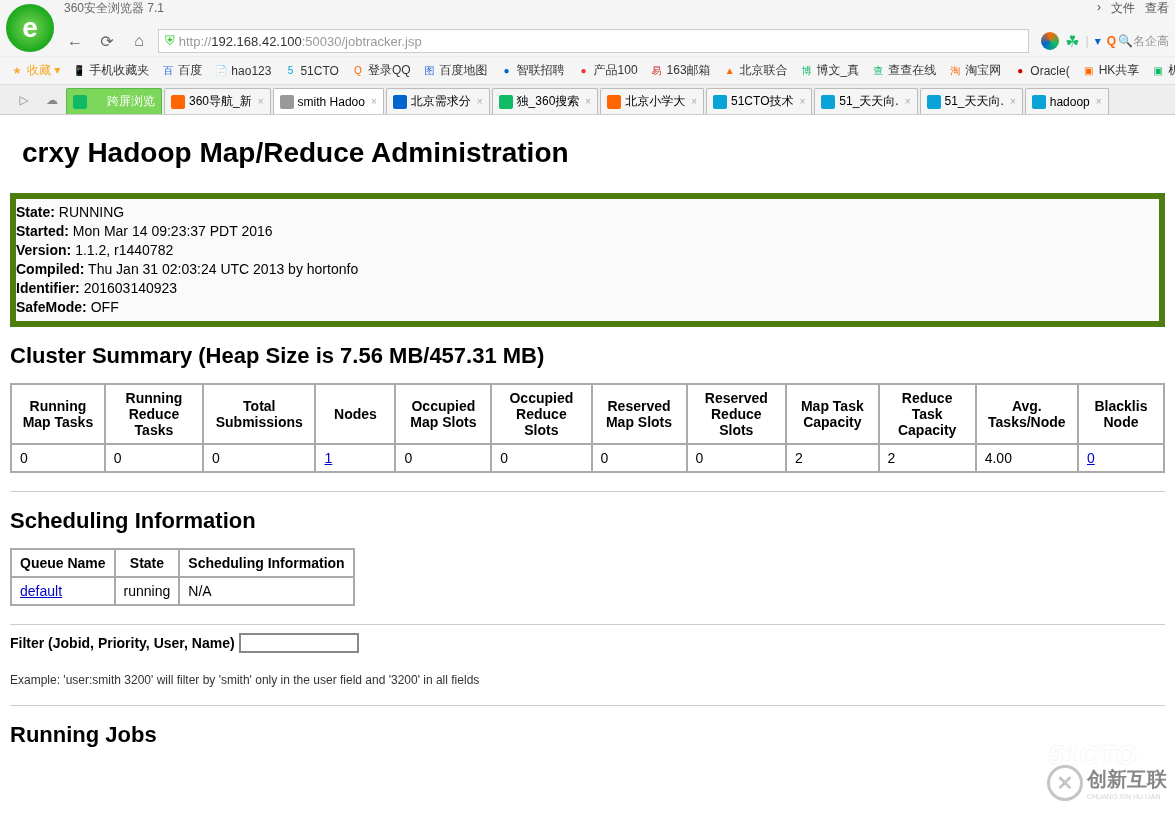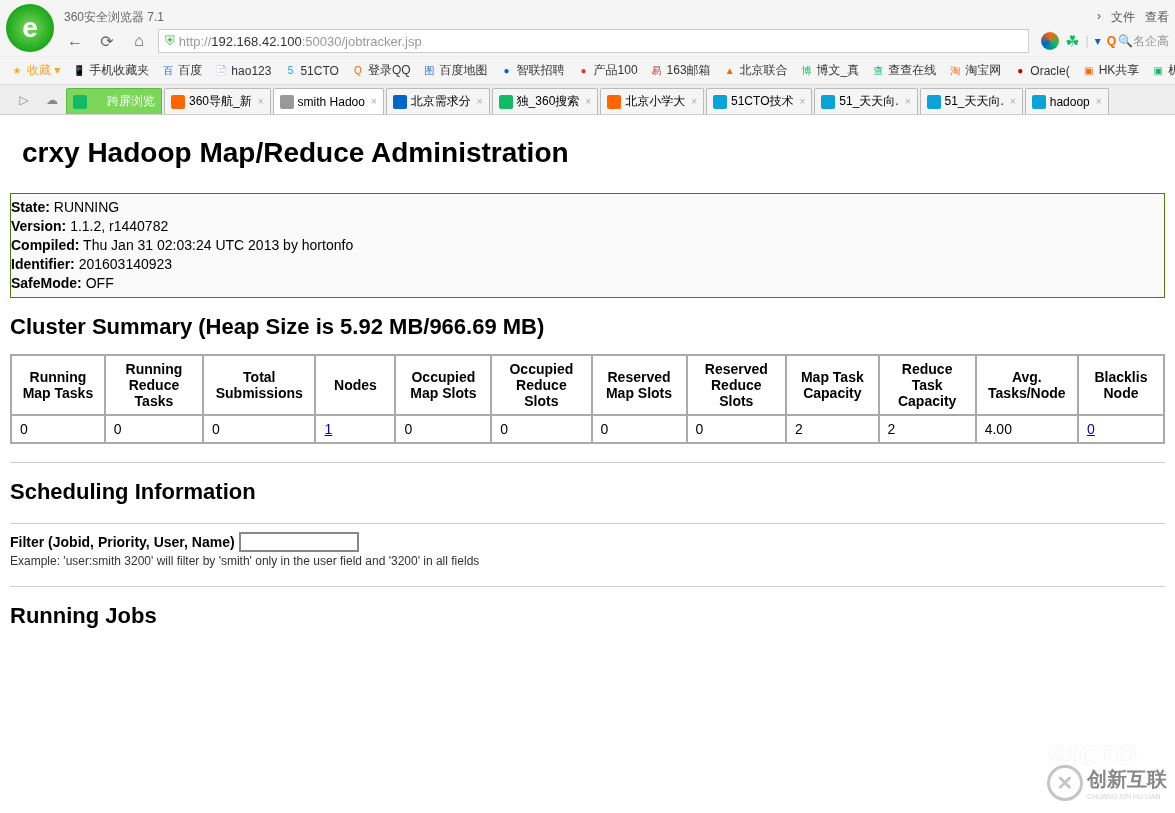--- a/index.html
+++ b/index.html
@@ -1,20 +1,20 @@
 <!DOCTYPE html>
 <html><head>
 <meta charset="utf-8">
 <style>
 * { margin: 0; padding: 0; box-sizing: border-box; }
 body { font-family: Arial, sans-serif; font-size: 12px; width: 1175px; height: 813px; overflow: hidden; background: #fff; }
 
 
 .browser-chrome { background: #f5f5f5; border-bottom: 1px solid #ccc; }
-.title-row { display: flex; align-items: flex-end; height: 26px; padding: 0 6px; font-size: 12px; color: #666; }
+.title-row { display: flex; align-items: flex-start; height: 26px; padding: 0 6px; font-size: 12px; color: #666; }
 .title-row .logo-area { width: 58px; }
 .title-row .title-text { flex: 1; }
 .title-row .right-menu { display: flex; gap: 10px; color: #555; }
 
 .logo-360 { position: absolute; top: 4px; left: 6px; width: 48px; height: 48px; border-radius: 50%; background: radial-gradient(circle, #7bd65a 0%, #1aa81a 70%); display: flex; align-items: center; justify-content: center; }
 .logo-360 span { color: #fff; font-size: 28px; font-weight: bold; font-family: 'Segoe UI', sans-serif; }
 
 .nav-row { display: flex; align-items: center; height: 30px; padding-left: 62px; gap: 6px; }
 .nav-btn { width: 26px; height: 26px; display: flex; align-items: center; justify-content: center; color: #666; font-size: 16px; cursor: pointer; }
 .url-bar { flex: 1; height: 24px; border: 1px solid #ccc; background: #fff; display: flex; align-items: center; padding: 0 6px; font-size: 13px; color: #999; margin-right: 6px; }
@@ -35,33 +35,33 @@
 .tool-btn { width: 28px; height: 28px; display: flex; align-items: center; justify-content: center; color: #888; }
 .tab { height: 26px; padding: 0 6px; display: flex; align-items: center; gap: 4px; font-size: 12px; border: 1px solid #bbb; border-bottom: none; background: #f5f5f5; border-radius: 2px 2px 0 0; margin-right: 2px; cursor: pointer; max-width: 115px; overflow: hidden; white-space: nowrap; }
 .tab.active { background: #fff; }
 .tab.green { background: #7bd65a; color: #fff; border-color: #5cb84a; gap: 20px; }
 .tab .x { color: #aaa; font-size: 10px; margin-left: 2px; }
 .tab-ico { width: 14px; height: 14px; }
 
 
 .page { padding: 6px 10px; font-family: Arial, sans-serif; }
 .page h1 { font-size: 28px; font-weight: bold; margin: 16px 0 24px 12px; }
-.info-block { background: #fafafa; border: 1px solid #4d7c0f; padding: 4px 0; line-height: 19px; font-size: 14px; }
+.info-block { background: #fafafa; border: 6px solid #4d7c0f; padding: 4px 0; line-height: 19px; font-size: 14px; }
 .info-block b { font-weight: bold; }
 .page h2 { font-size: 22px; font-weight: bold; margin: 16px 0 14px 0; }
 table.data { border-collapse: collapse; font-size: 14px; }
 table.data th, table.data td { border: 2px solid #aaa; padding: 5px 8px; text-align: left; vertical-align: middle; }
 table.data th { text-align: center; font-weight: bold; }
 .cluster th { font-size: 14px; }
 .cluster td { min-width: 80px; }
 a.lnk { color: #00c; text-decoration: underline; }
 hr { border: none; border-top: 1px solid #ccc; margin: 18px 0 8px 0; }
 .filter-row { font-size: 14px; font-weight: bold; display: flex; align-items: center; gap: 4px; }
 .filter-row input { width: 120px; height: 20px; border: 2px solid #888; padding: 0 2px; }
-.example { font-size: 12px; color: #333; margin-top: 2px; }
+.example { font-size: 12px; color: #333; margin-top: 20px; }
 
 
 .wm-51cto { position: absolute; right: 38px; bottom: 42px; font-size: 26px; font-weight: bold; font-style: italic; color: #fff; text-shadow: 0 0 2px #ccc; letter-spacing: 1px; opacity: 0.6; }
 .wm-logo { position: absolute; right: 8px; bottom: 10px; width: 120px; height: 40px; display: flex; align-items: center; gap: 4px; opacity: 0.85; }
 .wm-logo .circ { width: 36px; height: 36px; border: 3px solid #bbb; border-radius: 50%; display: flex; align-items: center; justify-content: center; font-size: 20px; color: #bbb; font-weight: bold; }
 .wm-logo .txt { font-size: 20px; color: #737373; font-weight: bold; }
 .wm-logo .sub { font-size: 7px; color: #ccc; display: block; }
 </style>
 </head>
 <body>
@@ -226,27 +226,28 @@
         </div>
       </div>
   </div>
 </div>
 
 <div class="page">
   <h1>crxy Hadoop Map/Reduce Administration</h1>
 
   <div class="info-block">
     <div><b>State:</b> <span>RUNNING</span></div>
+    <div><b>Started:</b> <span>Mon Mar 14 09:23:37 PDT 2016</span></div>
     <div><b>Version:</b> <span>1.1.2, r1440782</span></div>
     <div><b>Compiled:</b> <span>Thu Jan 31 02:03:24 UTC 2013 by hortonfo</span></div>
     <div><b>Identifier:</b> <span>201603140923</span></div>
     <div><b>SafeMode:</b> <span>OFF</span></div>
   </div>
 
-  <h2>Cluster Summary (Heap Size is 5.92 MB/966.69 MB)</h2>
+  <h2>Cluster Summary (Heap Size is 7.56 MB/457.31 MB)</h2>
   <table class="data cluster">
     <thead>
         <tr id="cluster-head">
           <th>Running Map Tasks</th>
           <th>Running Reduce Tasks</th>
           <th>Total Submissions</th>
           <th>Nodes</th>
           <th>Occupied Map Slots</th>
           <th>Occupied Reduce Slots</th>
           <th>Reserved Map Slots</th>
@@ -271,20 +272,36 @@
           <td>2</td>
           <td>4.00</td>
           <td><a class="lnk">0</a></td>
         </tr>
       </tbody>
   </table>
 
   <hr>
 
   <h2>Scheduling Information</h2>
+  <table class="data">
+    <thead>
+        <tr id="sched-head">
+          <th>Queue Name</th>
+          <th>State</th>
+          <th>Scheduling Information</th>
+        </tr>
+      </thead>
+    <tbody>
+        <tr>
+      <td><a class="lnk">default</a></td>
+      <td>running</td>
+      <td>N/A</td>
+    </tr>
+      </tbody>
+  </table>
 
   <hr>
 
   <div class="filter-row">
     <span>Filter (Jobid, Priority, User, Name)</span>
     <input type="text" style="">
   </div>
   <div class="example">Example: 'user:smith 3200' will filter by 'smith' only in the user field and '3200' in all fields</div>
 
   <hr>

